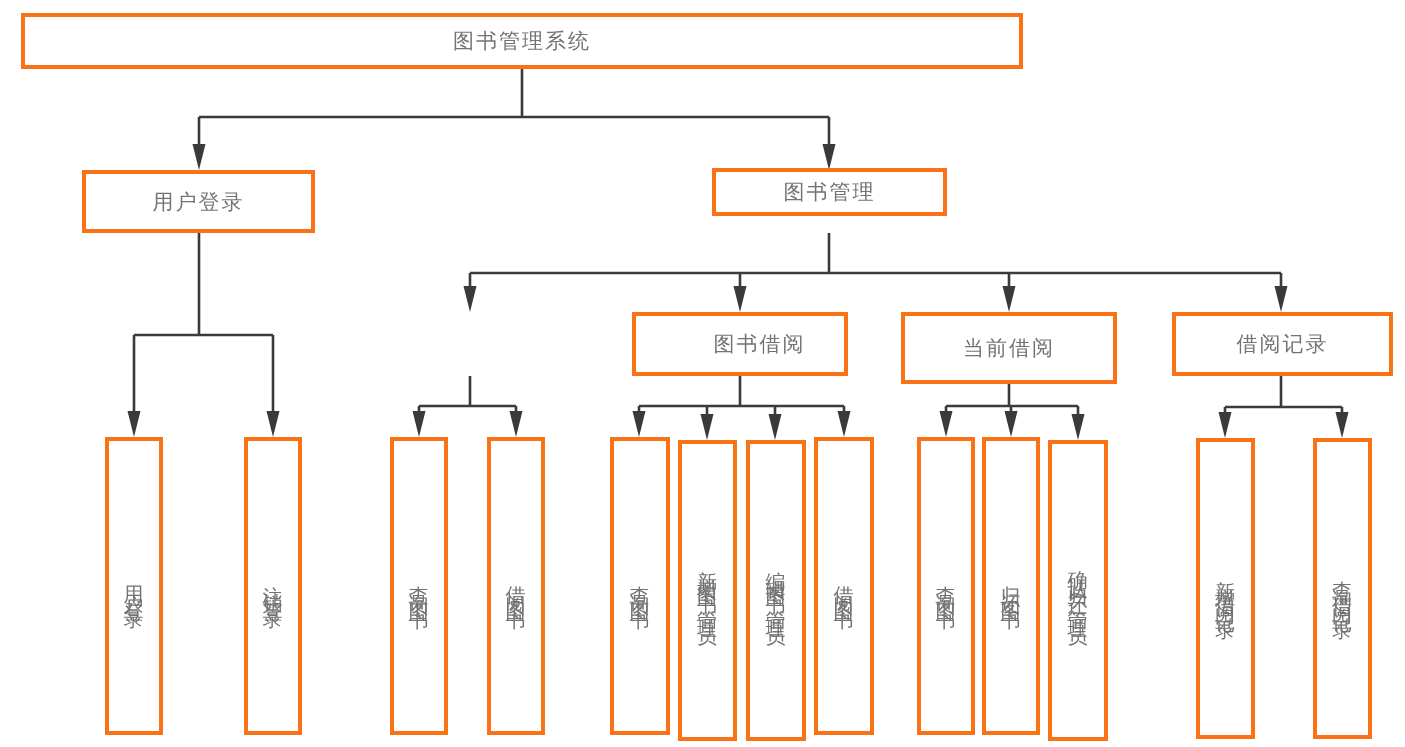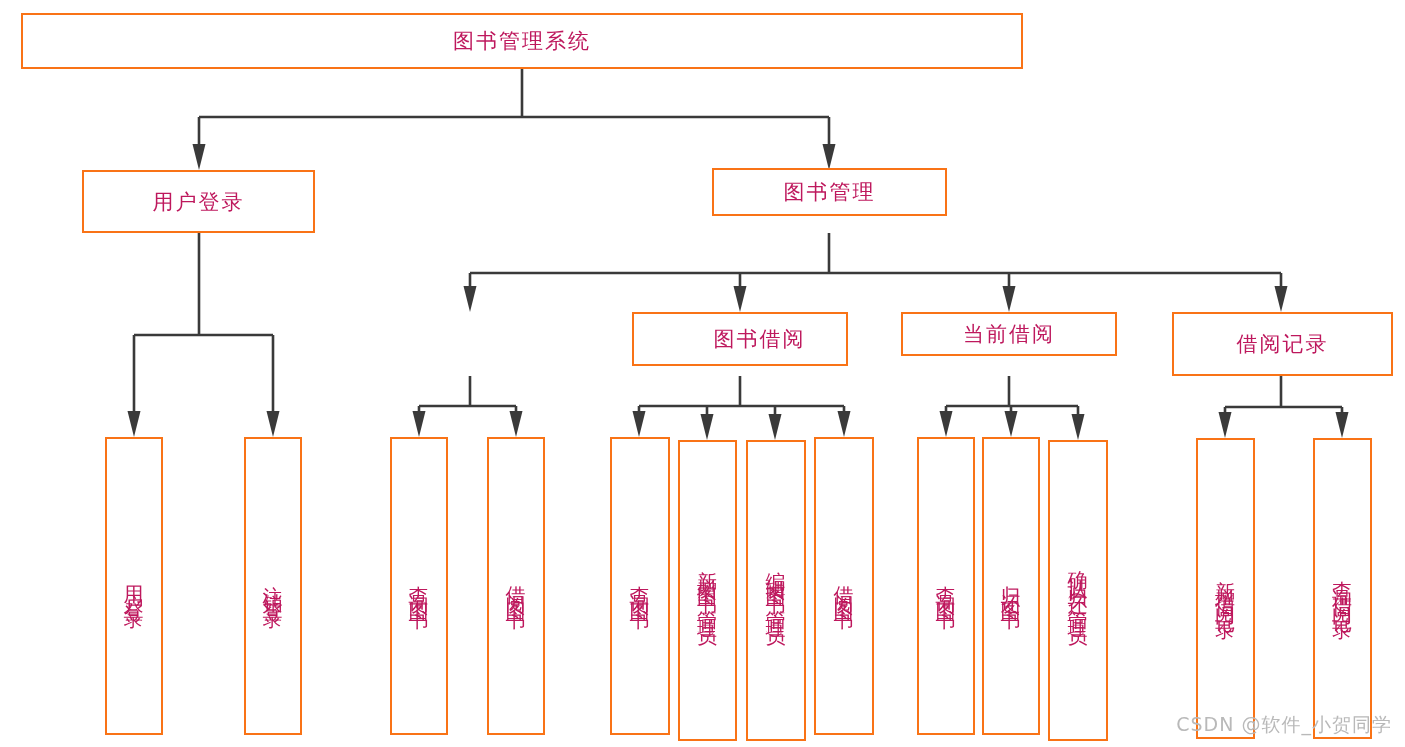--- a/index.html
+++ b/index.html
@@ -21,23 +21,23 @@
     stroke: #3a3a3a;
     stroke-width: 2.6;
   }
   .wires polygon {
     fill: #3a3a3a;
     stroke: none;
   }
   .node {
     position: absolute;
     box-sizing: border-box;
-    border: 2px solid #f97316;
+    border: 4px solid #f97316;
     background: #ffffff;
-    color: #be185d;
+    color: #737373;
     display: flex;
     align-items: center;
     justify-content: center;
     text-align: left;
   }
   .hbox {
     font-size: 21px;
     letter-spacing: 2px;
     white-space: nowrap;
   }
@@ -111,37 +111,36 @@
       <polygon points="1218.5,412 1231.5,412 1225,438"></polygon>
       <polygon points="1335.5,412 1348.5,412 1342,438"></polygon>
     </g>
   </svg>
 
   <div class="node hbox" style="left:21px; top:13px; width:1002px; height:56px;">图书管理系统</div>
 
   <div class="node hbox" style="left:82px; top:170px; width:233px; height:63px;">用户登录</div>
   <div class="node hbox" style="left:712px; top:168px; width:235px; height:48px;">图书管理</div>
 
-  <div class="node hbox" style="left:632px; top:312px; width:216px; height:54px;padding-left:39px;">图书借阅</div>
-  <div class="node hbox" style="left:901px; top:312px; width:216px; height:44px;">当前借阅</div>
+  <div class="node hbox" style="left:632px; top:312px; width:216px; height:64px;padding-left:39px;">图书借阅</div>
+  <div class="node hbox" style="left:901px; top:312px; width:216px; height:72px;">当前借阅</div>
   <div class="node hbox" style="left:1172px; top:312px; width:221px; height:64px;">借阅记录</div>
 
   <div class="node vbox" style="left:105px; top:437px; width:58px; height:298px;">用户登录</div>
   <div class="node vbox" style="left:244px; top:437px; width:58px; height:298px;">注销登录</div>
 
   <div class="node vbox" style="left:390px; top:437px; width:58px; height:298px;">查询图书</div>
   <div class="node vbox" style="left:487px; top:437px; width:58px; height:298px;">借阅图书</div>
 
   <div class="node vbox" style="left:610px; top:437px; width:60px; height:298px;">查询图书</div>
   <div class="node vbox" style="left:678px; top:440px; width:59px; height:301px;">新增图书（管理员）</div>
   <div class="node vbox" style="left:746px; top:440px; width:60px; height:301px;">编辑图书（管理员）</div>
   <div class="node vbox" style="left:814px; top:437px; width:60px; height:298px;">借阅图书</div>
 
   <div class="node vbox" style="left:917px; top:437px; width:58px; height:298px;">查询图书</div>
   <div class="node vbox" style="left:982px; top:437px; width:58px; height:298px;">归还图书</div>
   <div class="node vbox" style="left:1048px; top:440px; width:60px; height:301px;">确认归还（管理员）</div>
 
   <div class="node vbox" style="left:1196px; top:438px; width:59px; height:301px;">新增借阅记录</div>
   <div class="node vbox" style="left:1313px; top:438px; width:59px; height:301px;">查询借阅记录</div>
 
-  <div class="watermark">CSDN @软件_小贺同学</div>
 
 </div>
 
 </body></html>

